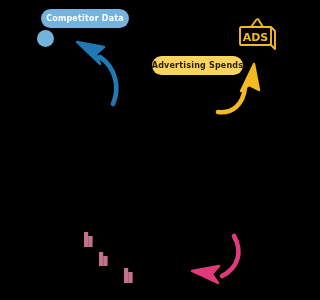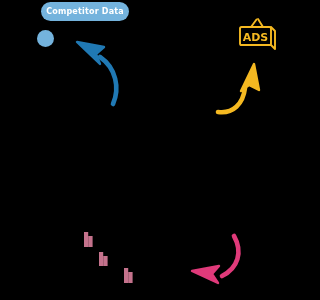--- a/index.html
+++ b/index.html
@@ -22,21 +22,21 @@
     align-items: center;
     justify-content: center;
     border-radius: 999px;
     white-space: nowrap;
     font-weight: bold;
     letter-spacing: 0.2px;
     box-sizing: border-box;
   }
   #pill-competitor {
     left: 41px;
-    top: 2px;
+    top: 9px;
     width: 88px;
     height: 19px;
     background: #74b3dd;
     color: #ffffff;
     font-size: 8px;
     text-align: right;
   }
   #pill-advertising {
     left: 152px;
     top: 56px;
@@ -89,20 +89,23 @@
   <svg class="svg-layer" viewBox="0 0 300 300">
     <g stroke="#f5b921" fill="none" stroke-width="1.9" stroke-linecap="round" stroke-linejoin="round">
       <path d="M251,27 L256.5,19.5"></path>
       <path d="M263,27 L258,19"></path>
       <rect x="240" y="27" width="31" height="18" rx="1.6"></rect>
       <path d="M271,45 L275,49 L275,31 L271,27"></path>
     </g>
     <text x="255.5" y="40.5" text-anchor="middle" font-family="DejaVu Sans, sans-serif" font-size="11" font-weight="bold" fill="#f5b921">ADS</text>
   </svg>
 
+  <div class="pill" id="pill-advertising">
+    <span>Advertising Spends</span>
+  </div>
 
   <svg class="svg-layer" viewBox="0 0 300 300">
     <g fill="#c4728c">
       <g>
         <rect x="84" y="232" width="4.2" height="15"></rect>
         <rect x="88.2" y="236" width="4.4" height="11"></rect>
       </g>
       <g>
         <rect x="99" y="252" width="4.2" height="14"></rect>
         <rect x="103.2" y="256" width="4.4" height="10"></rect>

